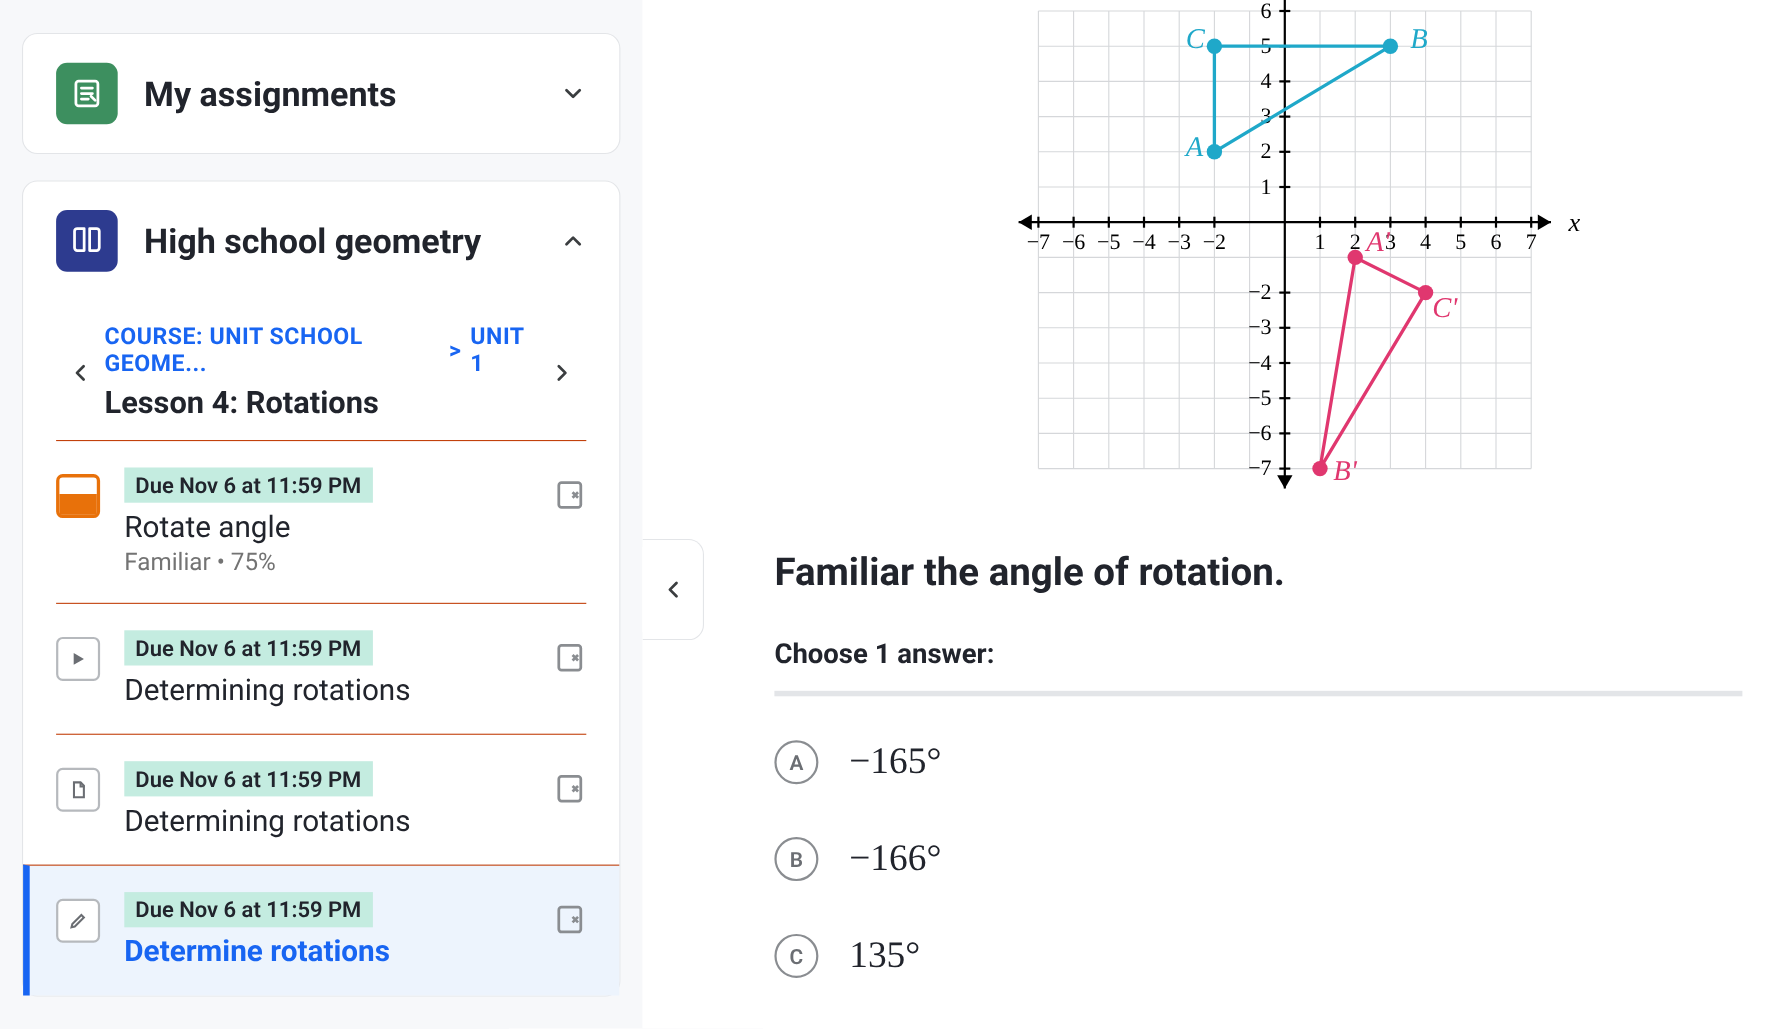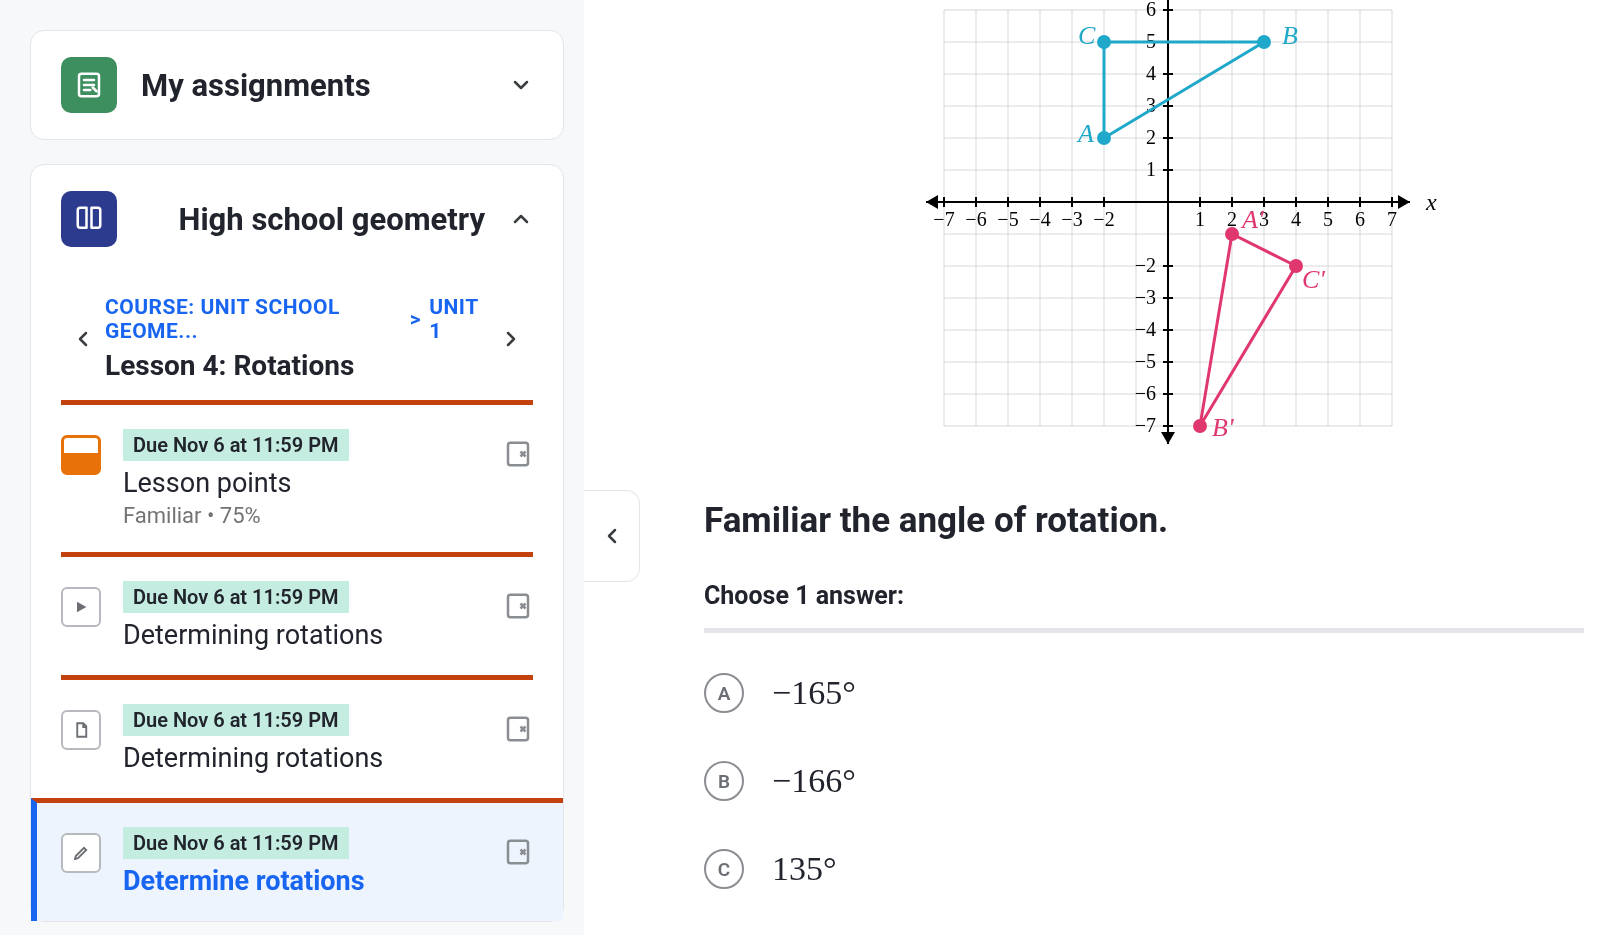--- a/index.html
+++ b/index.html
@@ -20,21 +20,20 @@
     width: 680px;
     padding: 30px 20px 0 20px;
     display: flex;
     flex-direction: column;
     gap: 24px;
   }
   .card {
     background: #fff;
     border: 1px solid #e3e5e8;
     border-radius: 14px;
-    margin-left: 10px;
   }
   .assign-card {
     display: flex;
     align-items: center;
     padding: 26px 30px;
     gap: 24px;
   }
   .icon-box {
     width: 56px; height: 56px;
     border-radius: 10px;
@@ -56,21 +55,20 @@
     fill: none;
     stroke-linecap: round;
     stroke-linejoin: round;
   }
   .course-card { padding: 0 30px; }
   .course-header {
     display: flex;
     align-items: center;
     gap: 24px;
     padding: 26px 0 30px 0;
-    text-align: right;
   }
   .breadcrumb-row {
     display:flex; align-items:center; gap:8px;
     color:#1865f2; font-weight:700; font-size:21px;
     letter-spacing:.5px; margin-bottom:6px;
     justify-content:center;
   }
   .lesson-title {
     font-size:28px; font-weight:700; text-align:left;
   }
@@ -80,21 +78,21 @@
   }
   .nav-arrow {
     width:44px; display:flex; align-items:center; justify-content:center;
     cursor:pointer;
   }
   .nav-center { flex:1; }
   .lesson-list { }
   .lesson-item {
     display:flex; align-items:flex-start; gap:22px;
     padding: 24px 0;
-    border-top:5px solid #c2410c;
+    border-top:1px solid #c2410c;
     cursor:pointer;
   }
   .lesson-item.active {
     background:#edf4fd;
     border-left:6px solid #1865f2;
     margin-left:-30px; margin-right:-30px;
     padding-left:24px; padding-right:30px;
   }
   .lesson-icon {
     width:40px; height:40px; margin-top:6px;
@@ -243,21 +241,21 @@
             </svg>
         </div>
       </div>
 
       <div class="lesson-list">
 
         <div class="lesson-item">
           <div class="lesson-icon orange"></div>
           <div class="lesson-body">
             <span class="due-badge">Due Nov 6 at 11:59 PM</span>
-            <div class="lesson-name">Lesson points</div>
+            <div class="lesson-name">Rotate angle</div>
             <div class="lesson-sub">Familiar • 75%</div>
           </div>
           <svg class="edit-icon" viewBox="0 0 24 24">
               <rect x="4" y="3" width="16" height="18" rx="2"></rect>
               <path d="M14 10l4 4M14 14l4-4"></path>
             </svg>
         </div>
 
         <div class="lesson-item">
           <div class="lesson-icon">

